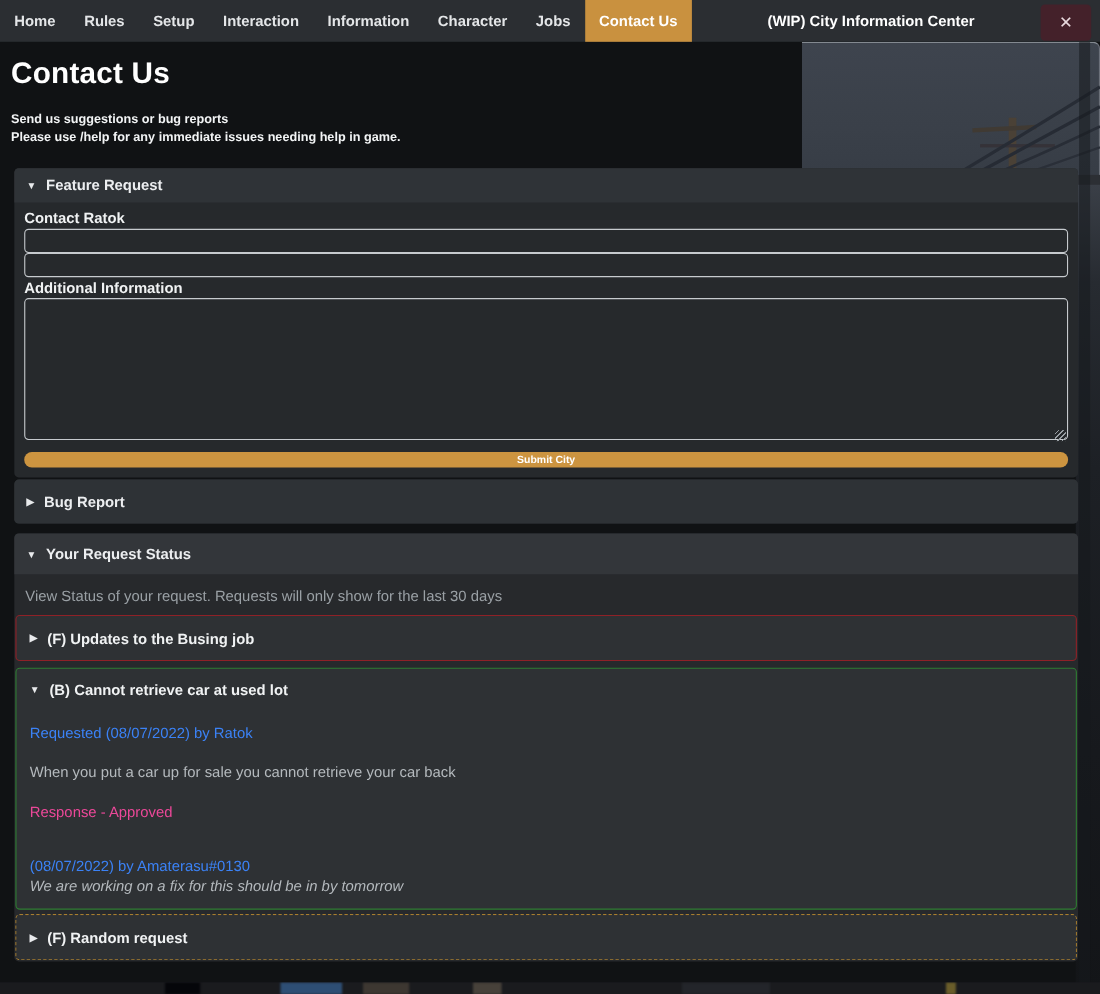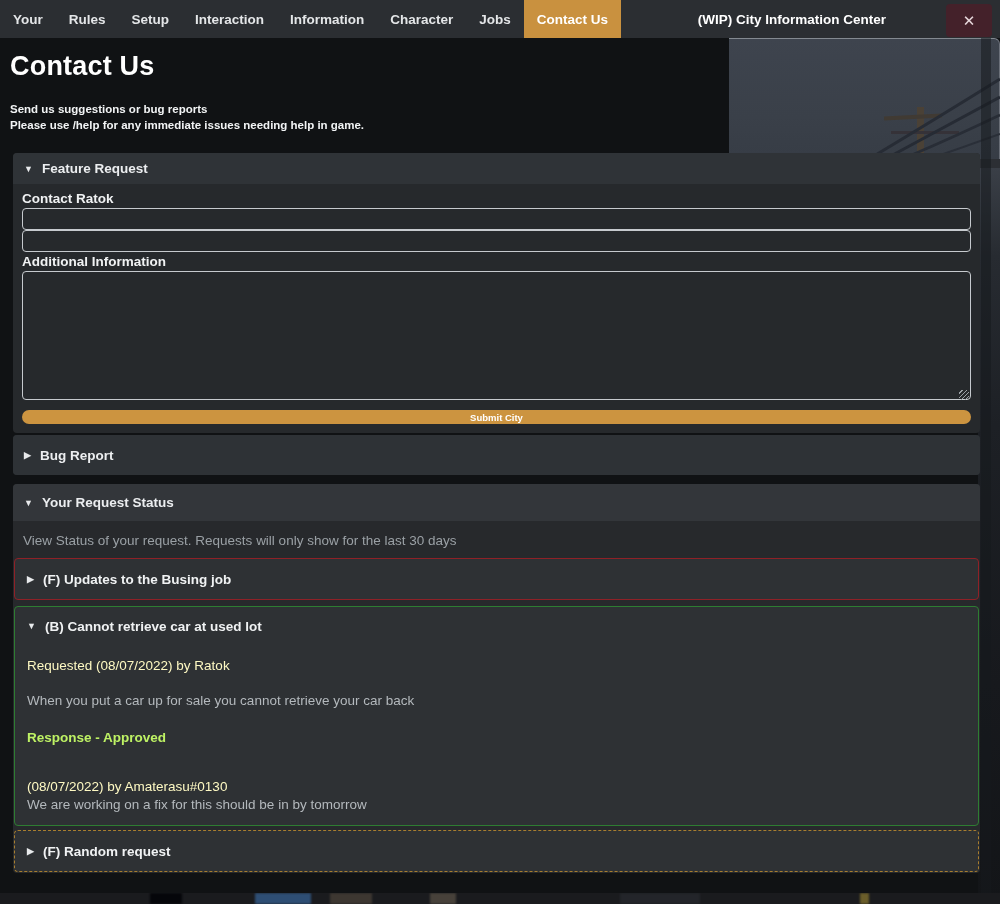--- a/index.html
+++ b/index.html
@@ -64,35 +64,35 @@
   .status-body { padding:12px 1px 1px 1px; }
   .status-desc { font-size:13.5px; color:#9aa0a5; margin:0 0 10px 9px; }
 
   .req-box { border-radius:4px; background:#2e3134; margin-bottom:6px; }
   .req-box.red    { border:1px solid #8f2127; }
   .req-box.green  { border:1px solid #2e7d32; margin-bottom:4px; }
   .req-box.dashed { border:1px dashed #a87e2f; margin-bottom:0; }
   .req-header { display:flex; align-items:center; height:40px; font-size:13.5px; font-weight:bold; color:#f0f2f3; padding-left:12px; cursor:pointer; background:transparent; }
   .req-box.green .req-header { height:38px; }
   .req-content { padding:0 14px 13px 12px; }
-  .line-gray  { font-size:13.5px; color:#fef9c3; }
+  .line-gray  { font-size:13.5px; color:#3b82f6; }
   .line-light { font-size:13.5px; color:#b4b9bd; }
-  .line-bold  { font-size:13.5px; font-weight:bold; color:#bef264; }
+  .line-bold  { font-size:13.5px; font-weight:normal; color:#ec4899; }
   .mt-requested { margin-top:13px; }
   .mt-body      { margin-top:20px; }
   .mt-response  { margin-top:22px; }
   .mt-meta      { margin-top:34px; }
-  .mt-rbody     { margin-top:3px; }
+  .mt-rbody     { margin-top:3px;font-style:italic; }
 </style>
 </head>
 <body>
 
 <div class="navbar">
   <div class="nav-tabs">
-    <div class="nav-tab">Your</div>
+    <div class="nav-tab">Home</div>
     <div class="nav-tab">Rules</div>
     <div class="nav-tab">Setup</div>
     <div class="nav-tab">Interaction</div>
     <div class="nav-tab">Information</div>
     <div class="nav-tab">Character</div>
     <div class="nav-tab">Jobs</div>
     <div class="nav-tab active">Contact Us</div>
   </div>
   <div class="nav-right">
     <span class="nav-title">(WIP) City Information Center</span>

